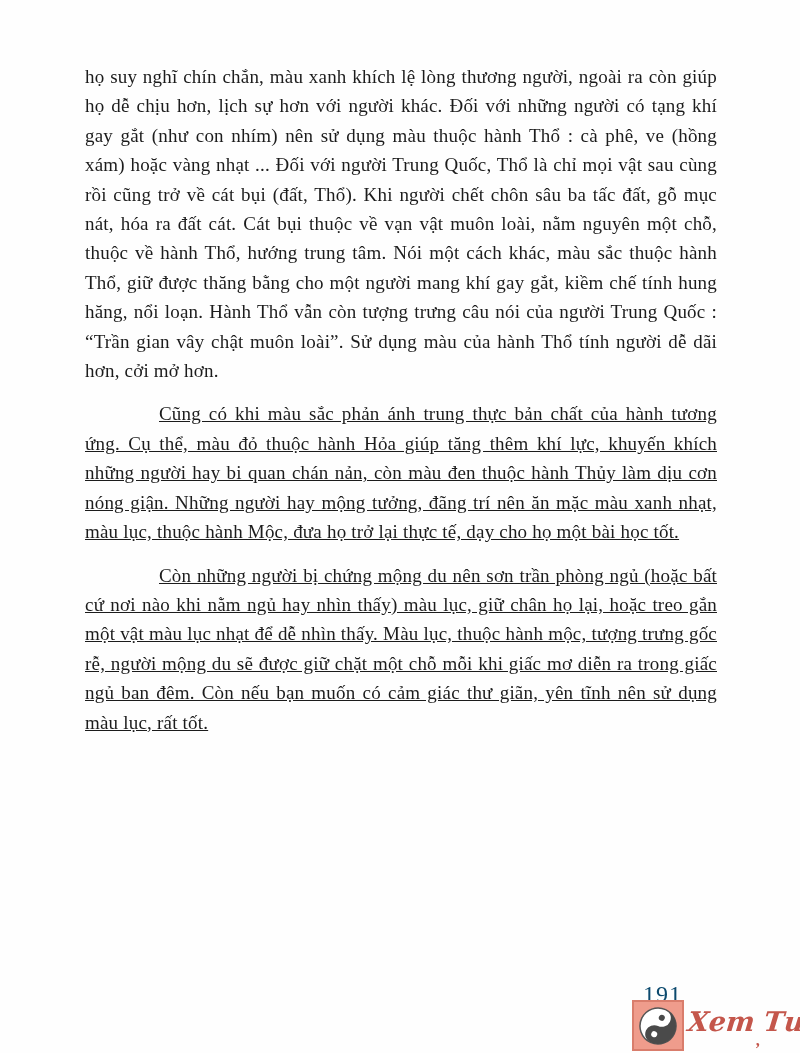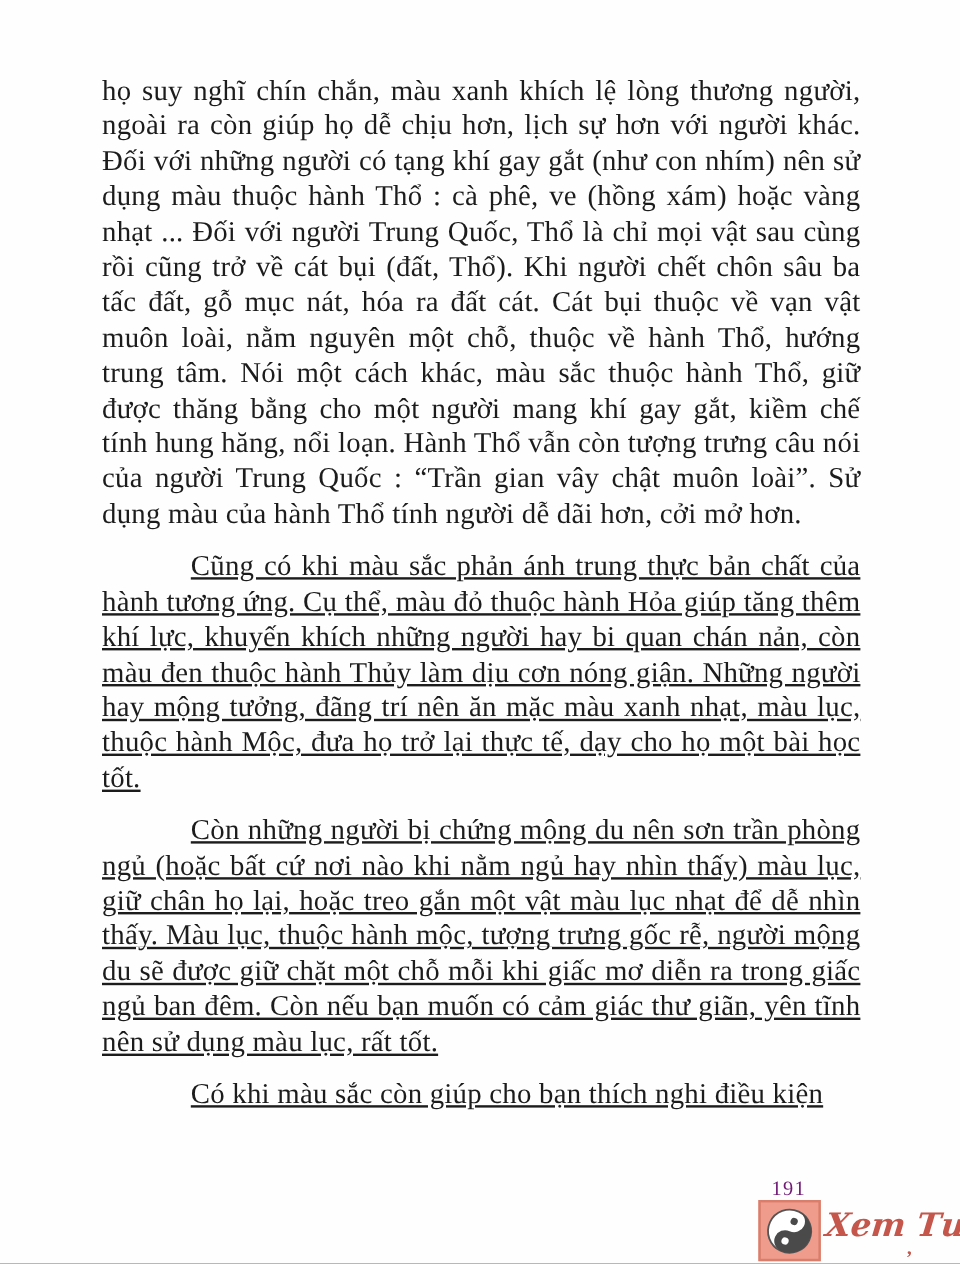--- a/index.html
+++ b/index.html
@@ -14,39 +14,39 @@
     background: #fefefe;
     overflow: hidden;
     font-family: "Liberation Serif", "DejaVu Serif", serif;
     color: #1c1c1c;
   }
   .text-block {
     position: absolute;
     left: 85px;
     top: 62px;
     width: 632px;
-    font-size: 24px;
+    font-size: 19px;
     line-height: 29.4px;
     text-align: justify;
     letter-spacing: 0.2px;
   }
   .text-block p {
     margin: 0 0 14px 0;
     text-rendering: optimizeLegibility;
   }
   .text-block p.indent {
     text-indent: 74px;
     text-decoration: underline;
   }
   .page-number {
     position: absolute;
     left: 643px;
     top: 981px;
-    font-size: 17px;
-    color: #701a75;
+    font-size: 24px;
+    color: #0c4a6e;
     letter-spacing: 1px;
   }
   .watermark {
     position: absolute;
     left: 632px;
     top: 1000px;
     display: flex;
     align-items: flex-start;
   }
   .yinyang-box {
@@ -80,21 +80,20 @@
 </style>
 </head>
 <body>
 
 <div class="page">
 
   <div class="text-block">
     <p>họ suy nghĩ chín chắn, màu xanh khích lệ lòng thương người, ngoài ra còn giúp họ dễ chịu hơn, lịch sự hơn với người khác. Đối với những người có tạng khí gay gắt (như con nhím) nên sử dụng màu thuộc hành Thổ : cà phê, ve (hồng xám) hoặc vàng nhạt ... Đối với người Trung Quốc, Thổ là chỉ mọi vật sau cùng rồi cũng trở về cát bụi (đất, Thổ). Khi người chết chôn sâu ba tấc đất, gỗ mục nát, hóa ra đất cát. Cát bụi thuộc về vạn vật muôn loài, nằm nguyên một chỗ, thuộc về hành Thổ, hướng trung tâm. Nói một cách khác, màu sắc thuộc hành Thổ, giữ được thăng bằng cho một người mang khí gay gắt, kiềm chế tính hung hăng, nổi loạn. Hành Thổ vẫn còn tượng trưng câu nói của người Trung Quốc : “Trần gian vây chật muôn loài”. Sử dụng màu của hành Thổ tính người dễ dãi hơn, cởi mở hơn.</p>
     <p class="indent">Cũng có khi màu sắc phản ánh trung thực bản chất của hành tương ứng. Cụ thể, màu đỏ thuộc hành Hỏa giúp tăng thêm khí lực, khuyến khích những người hay bi quan chán nản, còn màu đen thuộc hành Thủy làm dịu cơn nóng giận. Những người hay mộng tưởng, đãng trí nên ăn mặc màu xanh nhạt, màu lục, thuộc hành Mộc, đưa họ trở lại thực tế, dạy cho họ một bài học tốt.</p>
     <p class="indent">Còn những người bị chứng mộng du nên sơn trần phòng ngủ (hoặc bất cứ nơi nào khi nằm ngủ hay nhìn thấy) màu lục, giữ chân họ lại, hoặc treo gắn một vật màu lục nhạt để dễ nhìn thấy. Màu lục, thuộc hành mộc, tượng trưng gốc rễ, người mộng du sẽ được giữ chặt một chỗ mỗi khi giấc mơ diễn ra trong giấc ngủ ban đêm. Còn nếu bạn muốn có cảm giác thư giãn, yên tĩnh nên sử dụng màu lục, rất tốt.</p>
-    <p class="indent">Có khi màu sắc còn giúp cho bạn thích nghi điều kiện</p>
   </div>
 
   <div class="page-number">191</div>
 
   <div class="watermark">
     <div class="yinyang-box">
       <svg width="44" height="44" viewBox="0 0 44 44" aria-hidden="true">
         <g transform="rotate(25 22 22)">
           <circle cx="22" cy="22" r="18" fill="#ffffff" stroke="#555555" stroke-width="1.5"></circle>
           <path d="M22,4 a18,18 0 0,1 0,36 a9,9 0 0,1 0,-18 a9,9 0 0,0 0,-18 Z" fill="#4a4a4a"></path>

